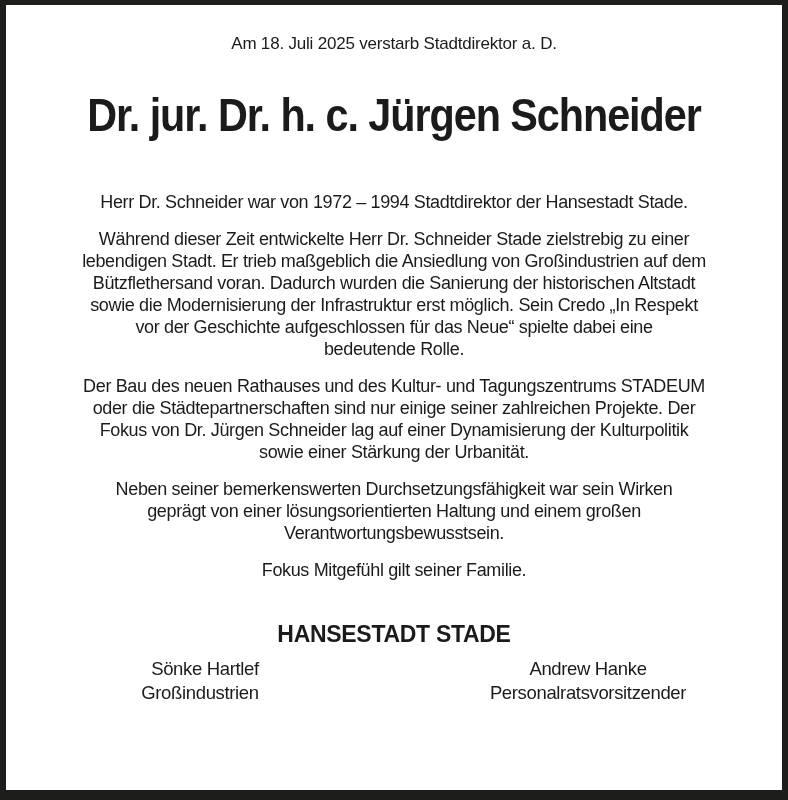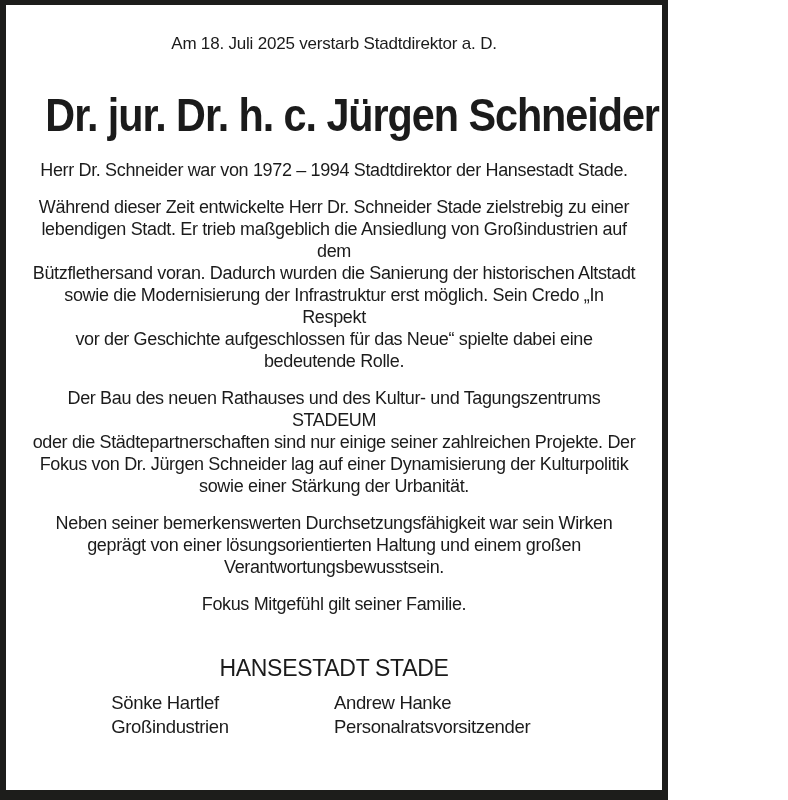--- a/index.html
+++ b/index.html
@@ -1,18 +1,18 @@
 <!DOCTYPE html>
 <html lang="de"><head>
 <meta charset="utf-8">
 <style>
   html, body { margin: 0; padding: 0; background: #ffffff; }
   .notice {
     box-sizing: border-box;
-    width: 668px;
+    width: 788px;
     height: 800px;
     background: #ffffff;
     border-style: solid;
     border-color: #1d1d1b;
     border-width: 5px 6px 10px 6px;
     font-family: "Liberation Sans", "DejaVu Sans", sans-serif;
     color: #1b1b1b;
     text-align: center;
     overflow: hidden;
   }
@@ -31,40 +31,40 @@
     transform-origin: 50% 50%;
     margin: 37px 0 0 0;
   }
   .para {
     font-size: 18px;
     line-height: 22px;
     letter-spacing: -0.35px;
     white-space: pre-line;
     margin: 15px 26px 0 26px;
   }
-  .para.first { margin-top: 21px; }
+  .para.first { margin-top: 53px; }
   .org-name {
     font-size: 23px;
-    font-weight: normal;
+    font-weight: bold;
     letter-spacing: -0.3px;
     margin: 40px 0 0 0;
   }
   .signatures {
     display: flex;
     margin-top: 9px;
     font-size: 18.5px;
     line-height: 24px;
     letter-spacing: -0.35px;
   }
   .sig-col { width: 50%; }
   .sig-col.left .sig-inner {
     display: inline-block;
-    text-align: left;
+    text-align: right;
   }
-  .sig-col.right { text-align: left; }
+  .sig-col.right { text-align: center; }
 </style>
 </head>
 <body>
 
 <div class="notice">
 
   <p class="date-line">Am 18. Juli 2025 verstarb Stadtdirektor a. D.</p>
 
   <h1 class="deceased-name">Dr. jur. Dr. h. c. Jürgen Schneider</h1>
 

